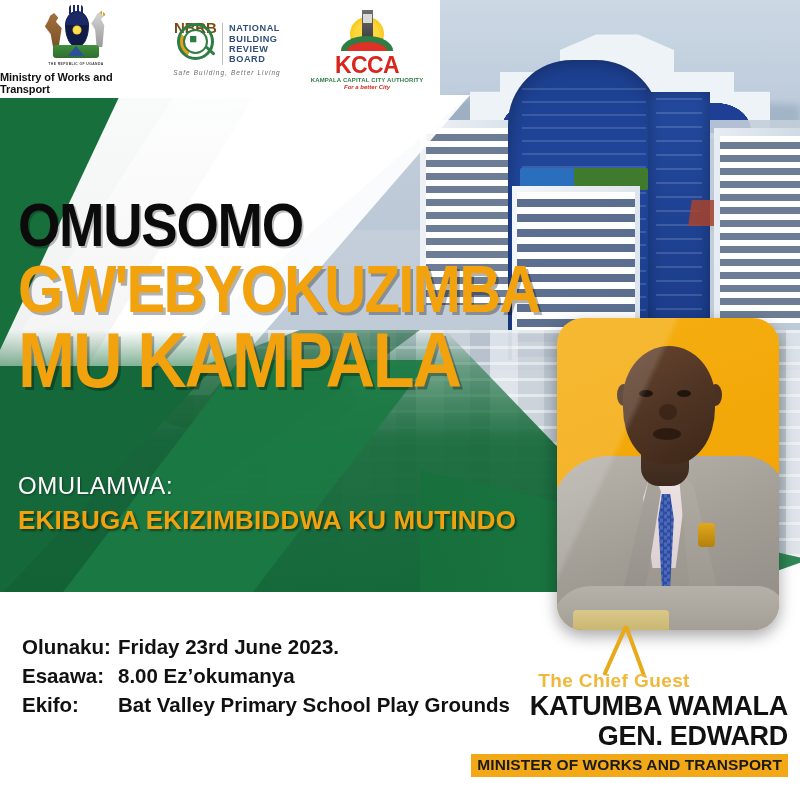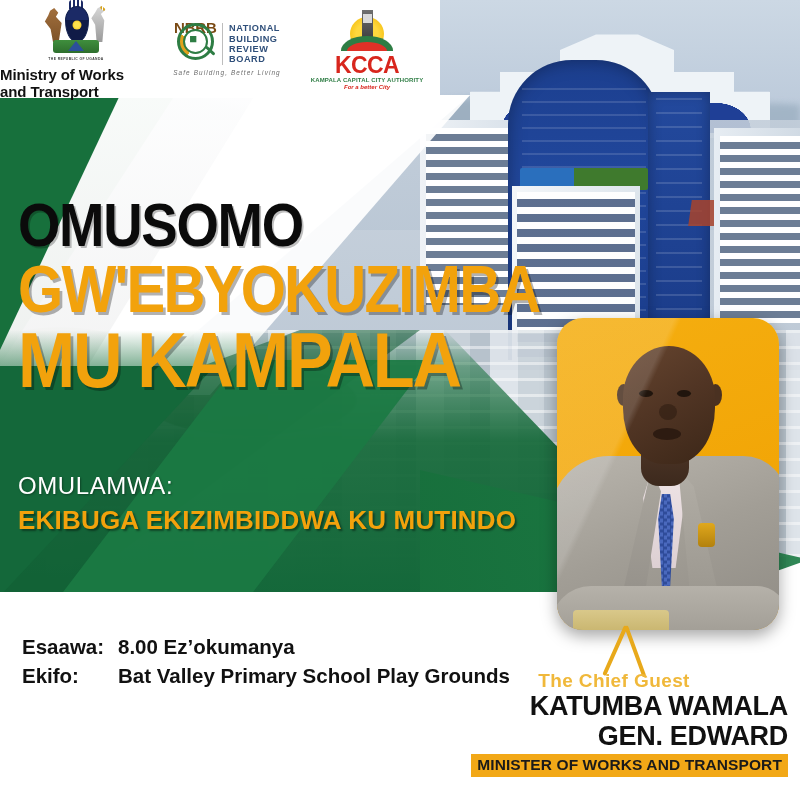--- a/index.html
+++ b/index.html
@@ -216,21 +216,21 @@
   .coat .base{
     position:absolute;left:14px;top:40px;width:46px;height:13px;
     background:linear-gradient(#3f8f3d,#2e6e2d);border-radius:3px;
   }
   .coat .base::after{
     content:"";position:absolute;left:50%;top:1px;transform:translateX(-50%);
     width:16px;height:10px;background:#2c4f9b;
     clip-path:polygon(50% 0,100% 100%,0 100%);
   }
   .coat-caption{font-size:3.4px;letter-spacing:.4px;color:#3a3a3a;font-weight:700;margin-top:1px;}
-  .mow-label{font-size:15px;font-weight:700;color:#111;margin-top:5px;letter-spacing:-.1px;}
+  .mow-label{font-size:11px;font-weight:700;color:#111;margin-top:5px;letter-spacing:-.1px;}
 
   .logo-nbrb{width:150px;}
   .nbrb-row{display:flex;align-items:center;gap:6px;}
   .nbrb-mark{position:relative;width:42px;height:44px;}
   .nbrb-ring{
     position:absolute;left:3px;top:1px;width:31px;height:31px;border-radius:50%;
     border:3.2px solid #2e7d44;
     background:conic-gradient(from 210deg,#e0a21c 0 85deg,transparent 85deg);
   }
   .nbrb-ring::before{
@@ -496,20 +496,24 @@
     <div class="hl hl3">MU KAMPALA</div>
   </div>
 
   <div class="theme">
     <div class="theme-label">OMULAMWA:</div>
     <div class="theme-value">EKIBUGA EKIZIMBIDDWA KU MUTINDO</div>
   </div>
 
   <div class="details">
     <div class="row">
+      <span class="k">Olunaku:</span>
+      <span class="v">Friday 23rd June 2023.</span>
+    </div>
+    <div class="row">
       <span class="k">Esaawa:</span>
       <span class="v">8.00 Ez’okumanya</span>
     </div>
     <div class="row">
       <span class="k">Ekifo:</span>
       <span class="v">Bat Valley Primary School Play Grounds</span>
     </div>
   </div>
 
   <div class="portrait-card">

